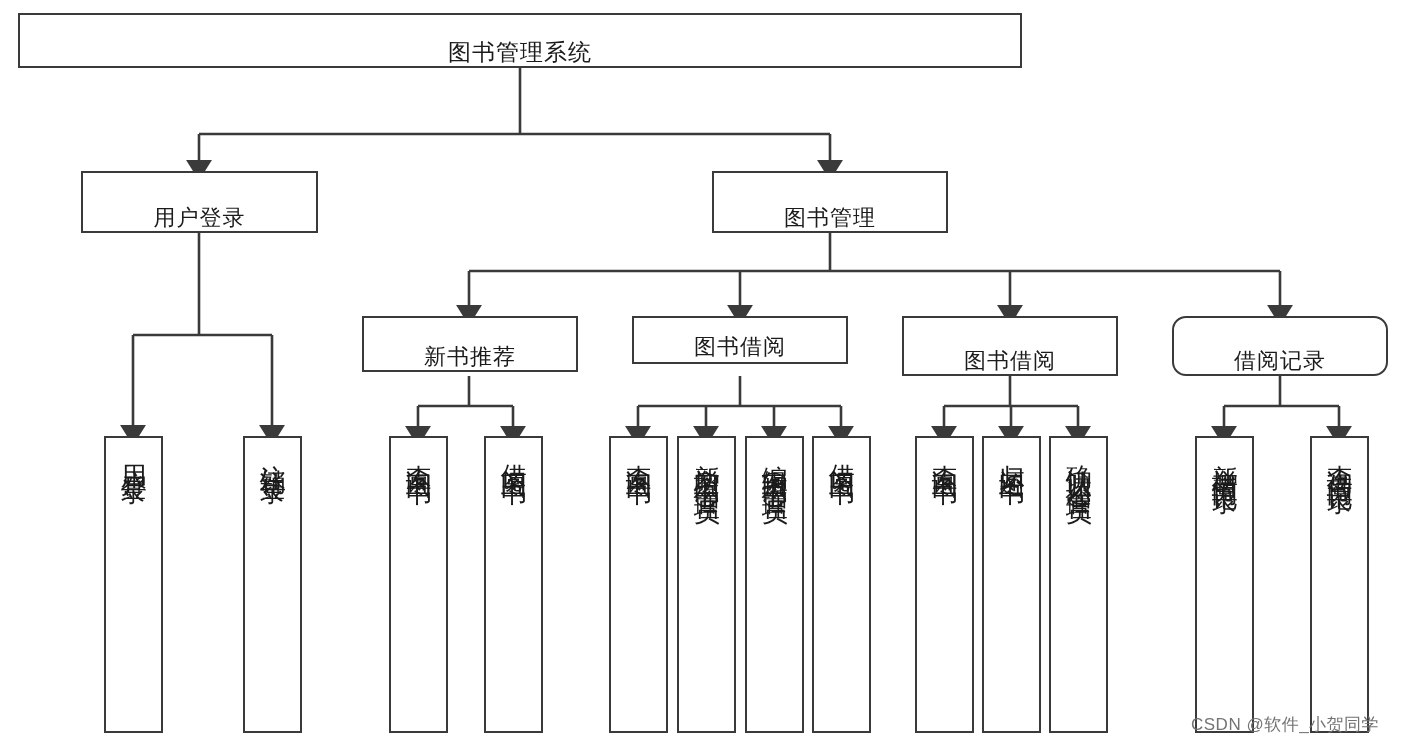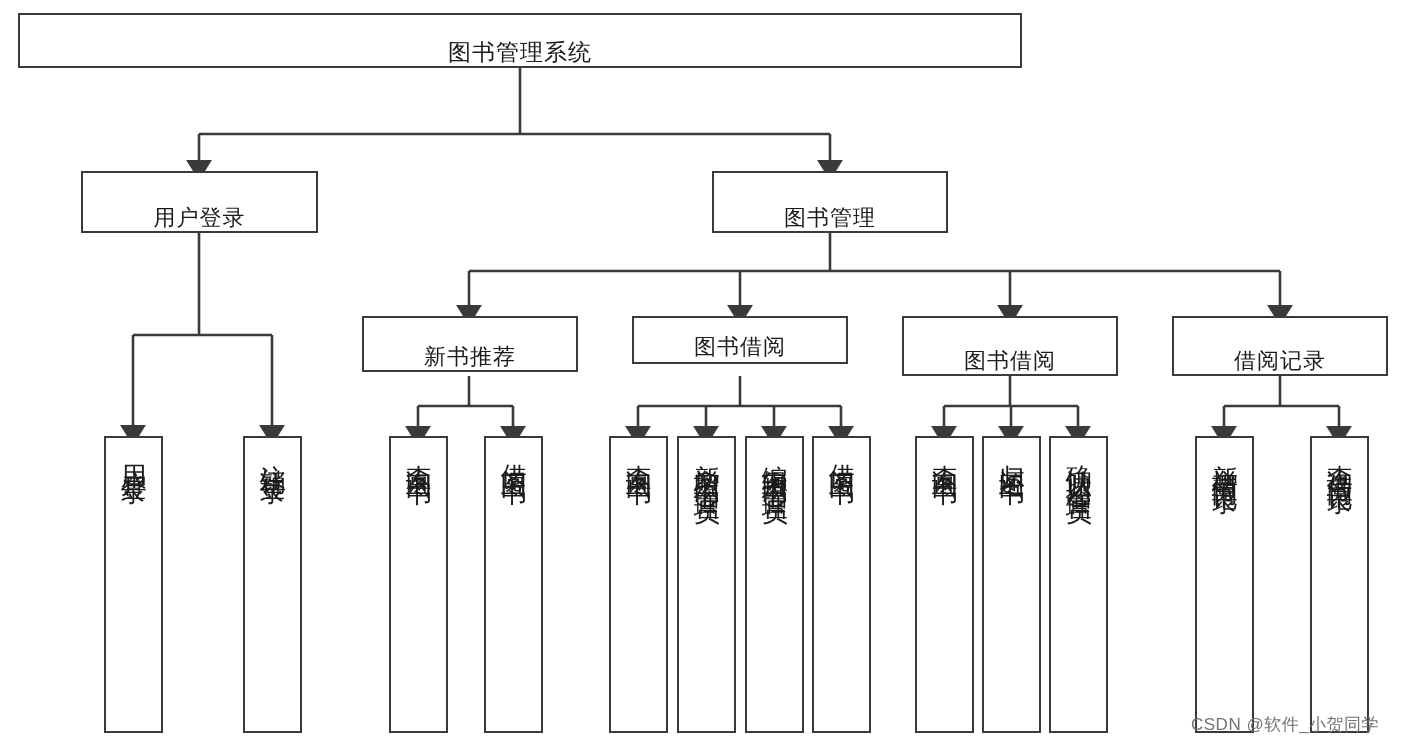--- a/index.html
+++ b/index.html
@@ -142,21 +142,21 @@
 
   <div class="node h" style="left:362px; top:316px; width:216px; height:56px;">
     <span class="label">新书推荐</span>
   </div>
   <div class="node h" style="left:632px; top:316px; width:216px; height:48px;font-family:Liberation Mono, monospace;">
     <span class="label">图书借阅</span>
   </div>
   <div class="node h" style="left:902px; top:316px; width:216px; height:60px;">
     <span class="label">图书借阅</span>
   </div>
-  <div class="node h" style="left:1172px; top:316px; width:216px; height:60px;">
+  <div class="node h" style="left:1172px; top:316px; width:216px; height:60px;border-radius:14px;">
     <span class="label">借阅记录</span>
   </div>
 
   <div class="node v" style="left:104px; top:436px; width:59px; height:297px;">
     <span class="label">用户登录</span>
   </div>
   <div class="node v" style="left:243px; top:436px; width:59px; height:297px;">
     <span class="label">注销登录</span>
   </div>
 

